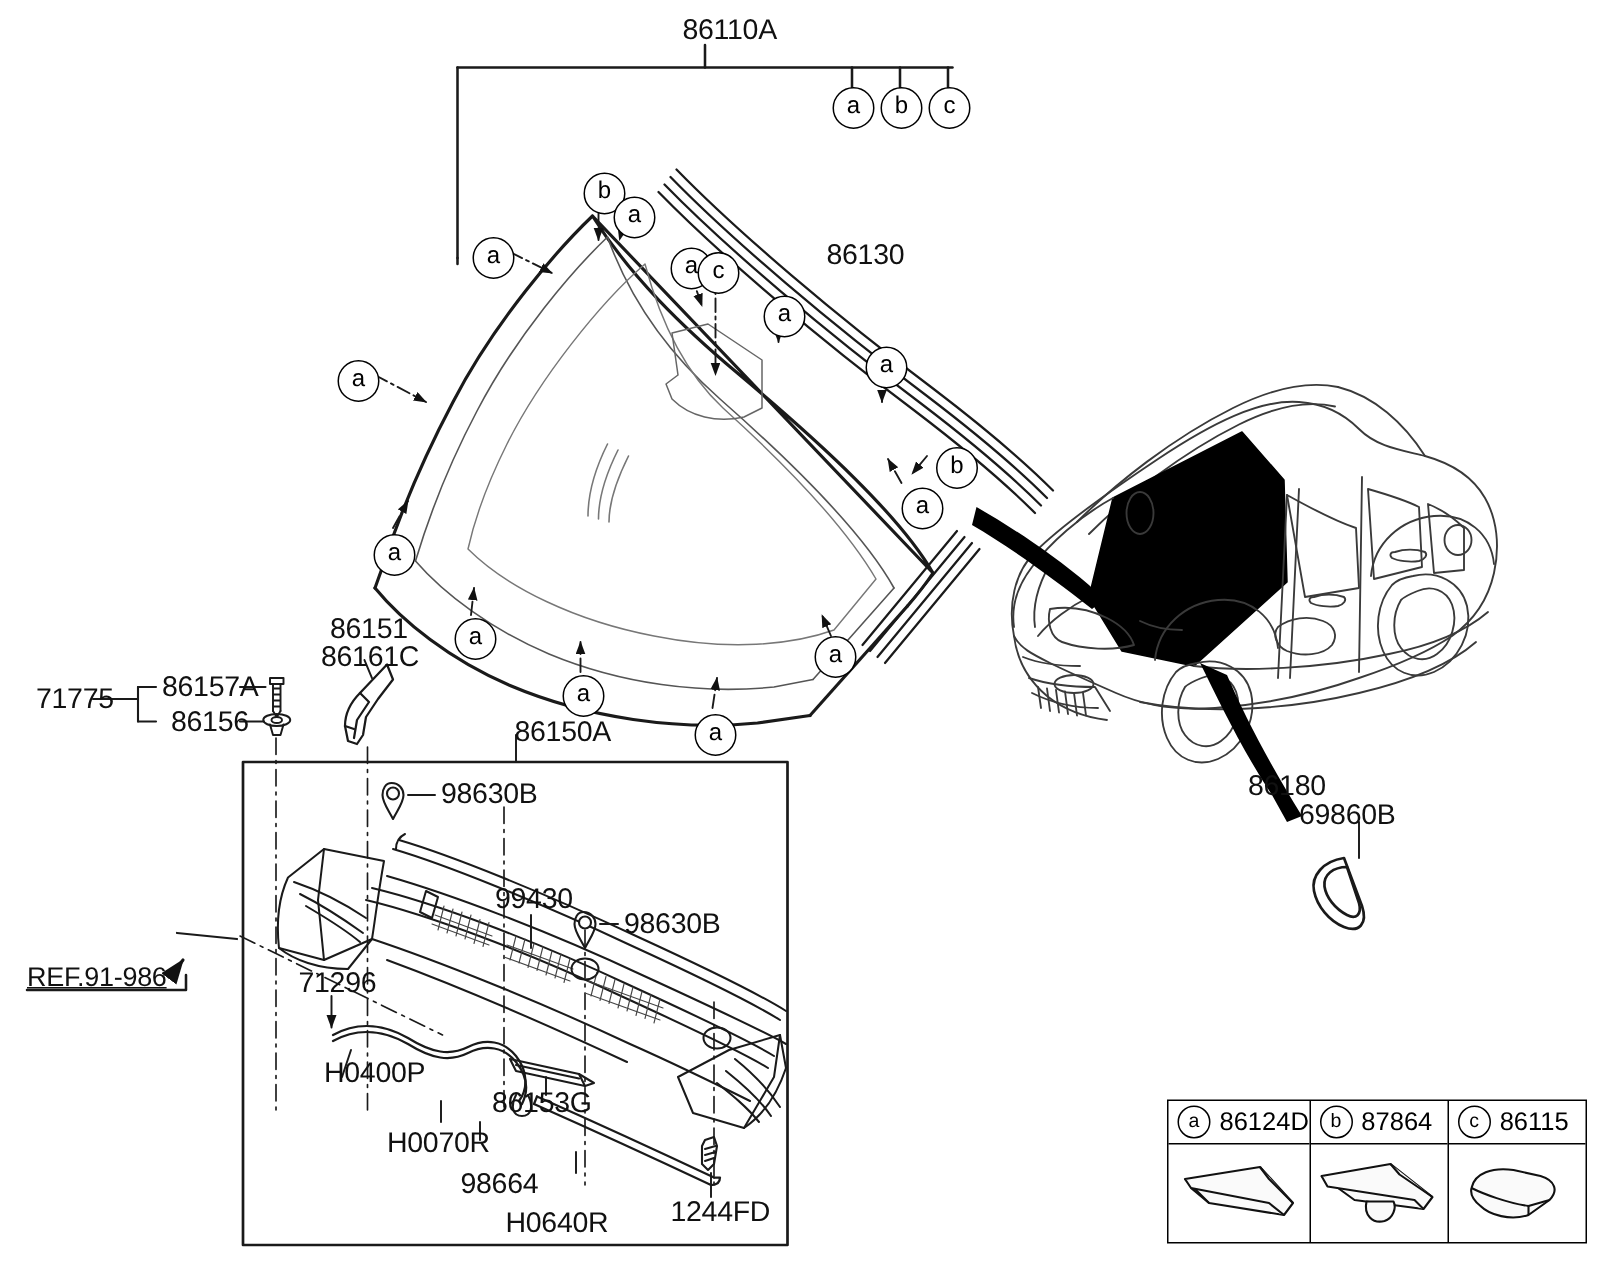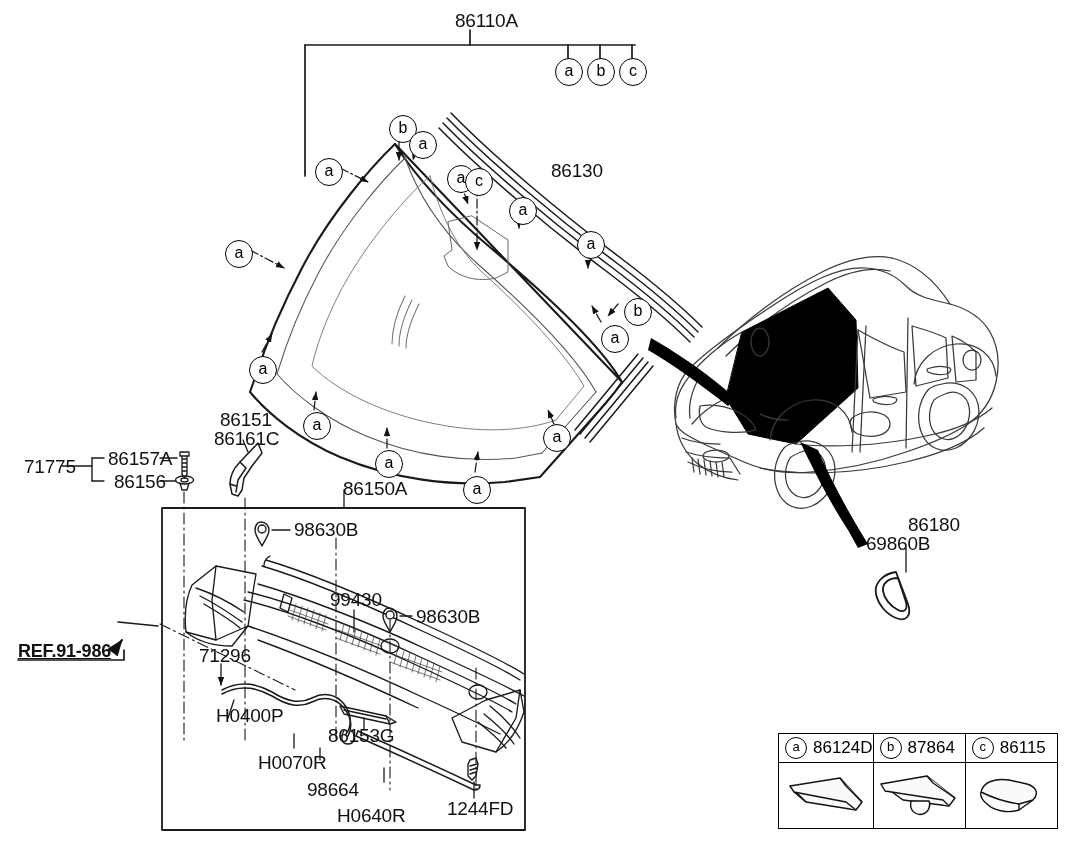--- a/index.html
+++ b/index.html
@@ -2,21 +2,21 @@
 <html><head>
 <meta charset="utf-8">
 <style>
   html,body{margin:0;padding:0;background:#ffffff;}
   body{width:1065px;height:848px;overflow:hidden;
        font-family:"Liberation Sans","DejaVu Sans",sans-serif;color:#000;}
   #stage{position:relative;width:1065px;height:848px;background:#fff;}
   svg.layer{position:absolute;left:0;top:0;width:1065px;height:848px;}
   .lbl{position:absolute;font-size:19px;line-height:21px;color:#111;
        white-space:nowrap;letter-spacing:-0.2px;}
-  .lbl.bold{font-weight:bold;text-decoration:underline;font-size:18px;}
+  .lbl.bold{font-weight:normal;text-decoration:underline;font-size:18px;}
   .lbl.two{line-height:20px;text-align:center;}
   .cir{position:absolute;width:26px;height:26px;border:1.7px solid #000;
        border-radius:50%;background:#fff;font-size:16px;line-height:24px;
        text-align:center;color:#000;}
   .legend{position:absolute;left:778px;top:733px;width:278px;height:94px;
           border:1.6px solid #000;background:#fff;display:flex;}
   .lgcell{flex:1;display:flex;flex-direction:column;border-right:1.6px solid #000;}
   .lgcell:last-child{border-right:none;}
   .lghead{height:28px;border-bottom:1.6px solid #000;display:flex;
           align-items:center;gap:6px;padding-left:6px;}
@@ -479,21 +479,21 @@
   <div class="lbl" style="left:199px;top:645px;">71296</div>
   <div class="lbl" style="left:216px;top:705px;">H0400P</div>
   <div class="lbl" style="left:258px;top:752px;text-align:center;">H0070R</div>
   <div class="lbl" style="left:328px;top:725px;">86153G</div>
   <div class="lbl" style="left:307px;top:779px;">98664</div>
   <div class="lbl" style="left:337px;top:805px;">H0640R</div>
   <div class="lbl" style="left:447px;top:798px;">1244FD</div>
 
   <div class="lbl bold" style="left:18px;top:641px;">REF.91-986</div>
 
-  <div class="lbl two" style="left:908px;top:515px;">86180</div>
+  <div class="lbl two" style="left:832px;top:515px;">86180</div>
   <div class="lbl two" style="left:866px;top:534px;">69860B</div>
 
   <div class="cir" style="left:555px;top:58px;">a</div>
   <div class="cir" style="left:587px;top:58px;">b</div>
   <div class="cir" style="left:619px;top:58px;">c</div>
 
   <div class="cir" style="left:315px;top:158px;">a</div>
   <div class="cir" style="left:225px;top:240px;">a</div>
   <div class="cir" style="left:389px;top:115px;">b</div>
   <div class="cir" style="left:409px;top:131px;">a</div>

